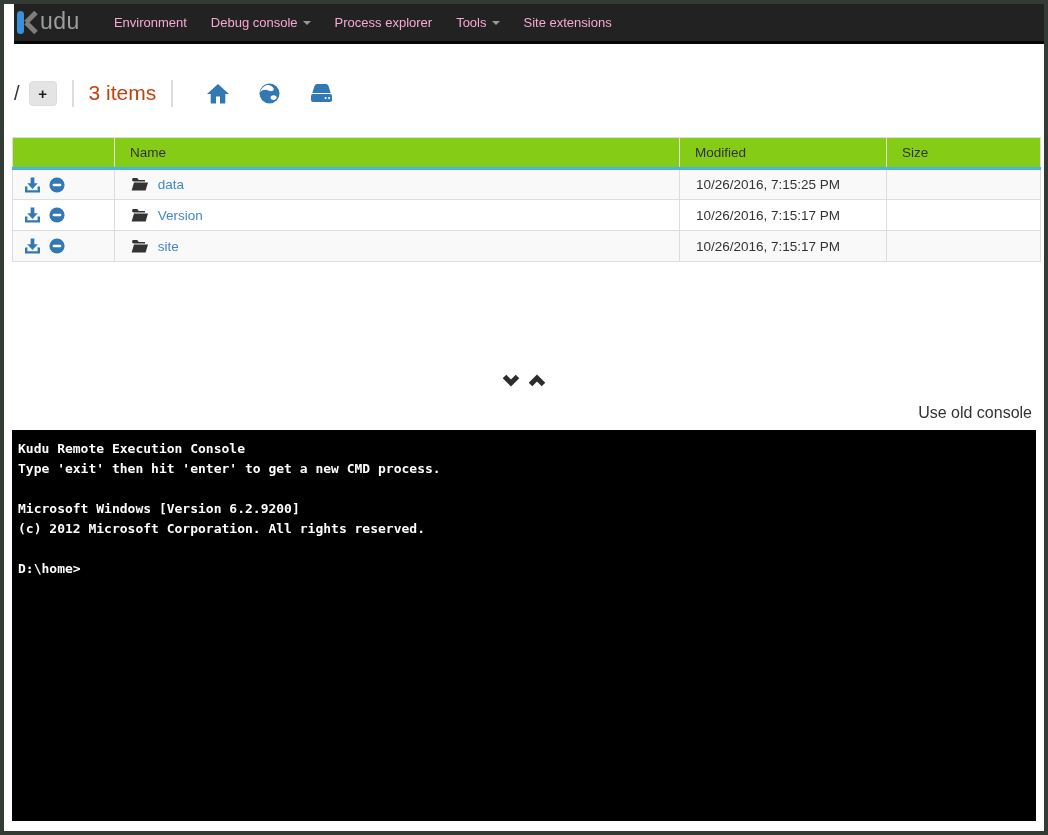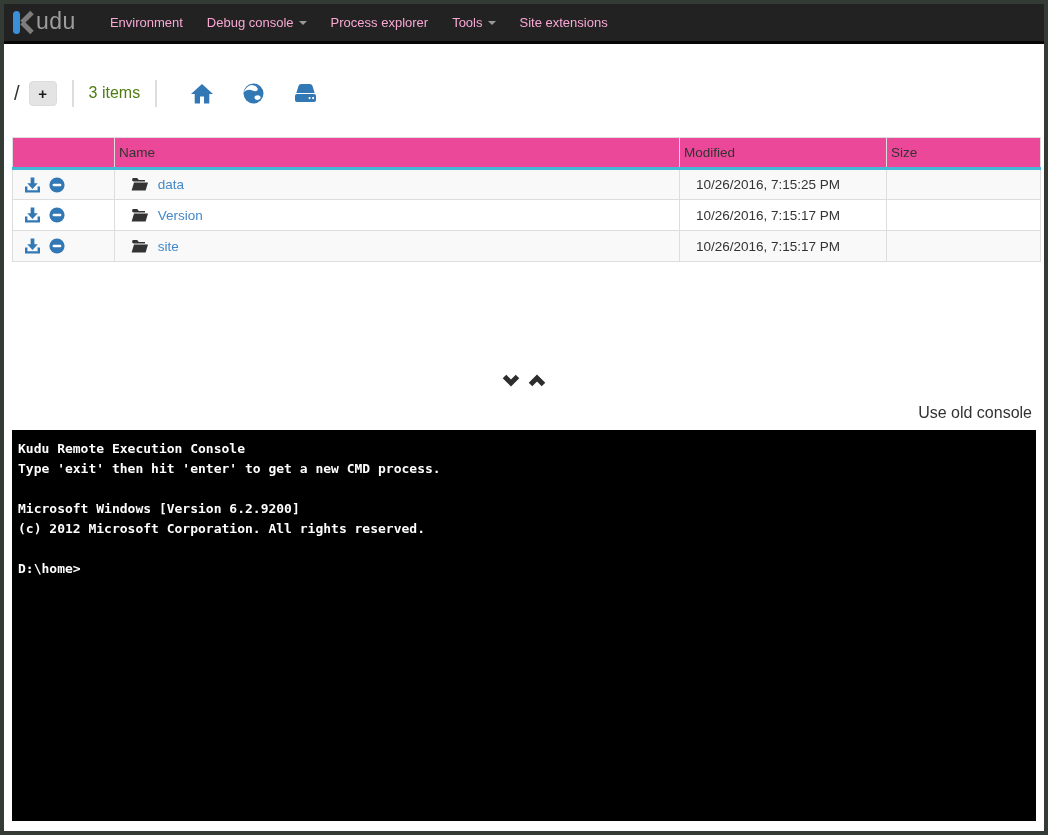--- a/index.html
+++ b/index.html
@@ -11,21 +11,21 @@
     border:4px solid #343a34;
     background:#fff;
     overflow:hidden;
   }
 
   
   .navbar {
     height:40px; background:#222222;
     border-bottom:3px solid #060606;
     display:flex; align-items:center;
-    padding-left:6px;
+    margin-left:10px;
   }
   .brand { display:flex; align-items:center; margin-right:22px; cursor:pointer; }
   .brand .k-mark { margin-right:1px; }
   .brand .brand-rest {
     color:#9d9d9d; font-size:23px; font-weight:400; letter-spacing:.5px;
     position:relative; top:-1px;
   }
   .nav { display:flex; list-style:none; align-items:center; height:40px; }
   .nav li {
     color:#f9a8d4; font-size:13px; padding:0 12px;
@@ -47,37 +47,37 @@
   }
   .bc-path { font-size:20px; color:#333; margin-right:9px; }
   .add-btn {
     width:28px; height:25px;
     background:#e4e4e4; border:1px solid #dcdcdc; border-radius:4px;
     font-family:"Liberation Sans",sans-serif;
     font-size:15px; font-weight:700; color:#1a1a1a;
     line-height:1; cursor:pointer;
   }
   .vdiv { border-left:2px solid #ddd; height:27px; margin:0 15px; }
-  .bc-count { font-size:16px; color:#4d7c0f; }
+  .bc-count { font-size:21px; color:#c2410c; }
   .bc-icon { cursor:pointer; margin-left:30px; display:inline-flex; }
   .bc-icon.first { margin-left:19px; }
 
   
   table.files {
     margin:30px 8px 0 8px;
     width:1028px;
     border-collapse:collapse;
     font-size:13.5px; color:#333;
     table-layout:fixed;
   }
   table.files th, table.files td { border:1px solid #ddd; }
   table.files thead th {
-    background:#ec4899;
+    background:#84cc16;
     font-weight:400; text-align:left;
-    height:31px; padding:0 4px;
+    height:31px; padding:0 15px;
     border-bottom:3px solid #47b7d7;
     margin-left:40px;
   }
   table.files tbody td { height:31px; padding:0 16px; }
   table.files tbody tr:nth-child(odd) { background:#f9f9f9; }
   .col-actions { width:102px; }
   .col-name { width:565px; }
   .col-modified { width:207px; }
   .col-size { width:154px; }
   .cell-actions { padding-left:12px !important; }

